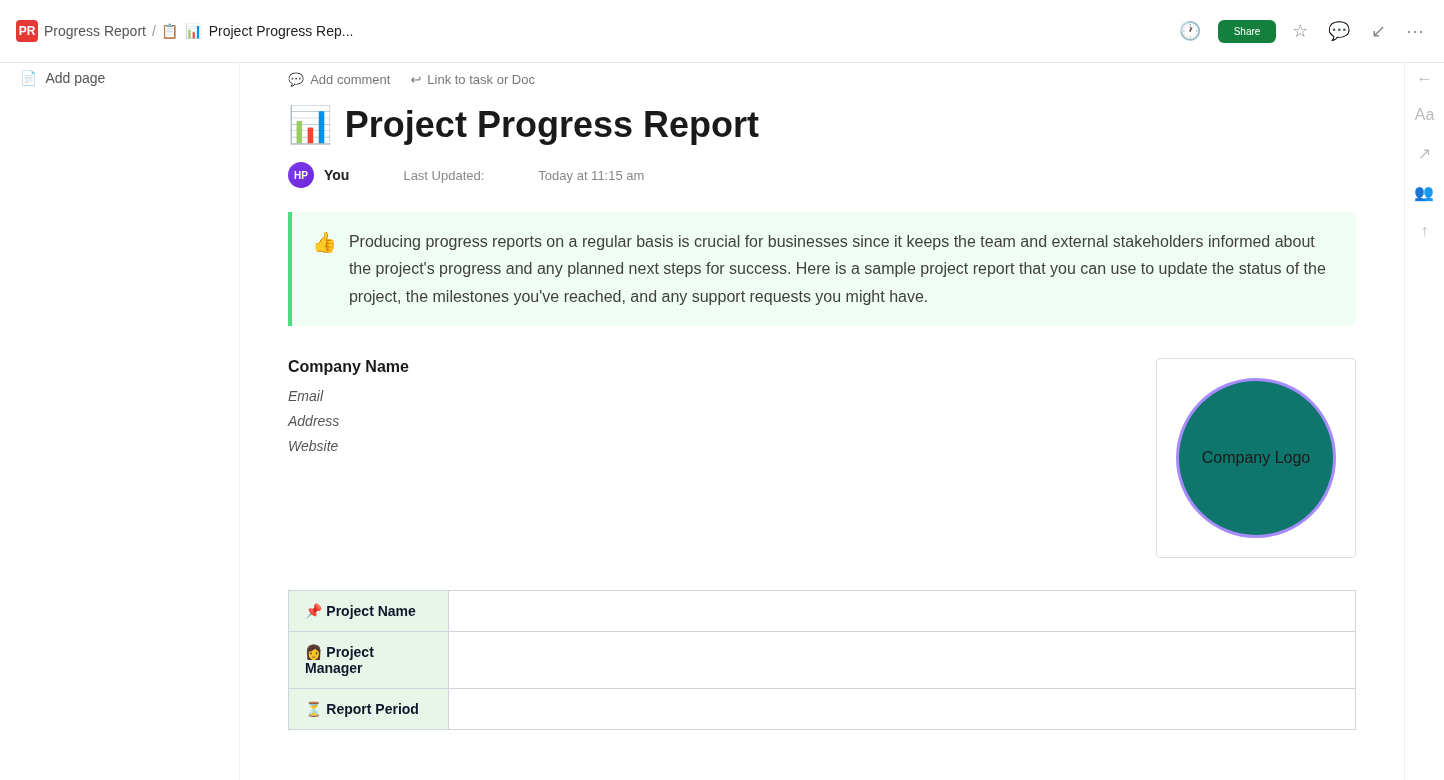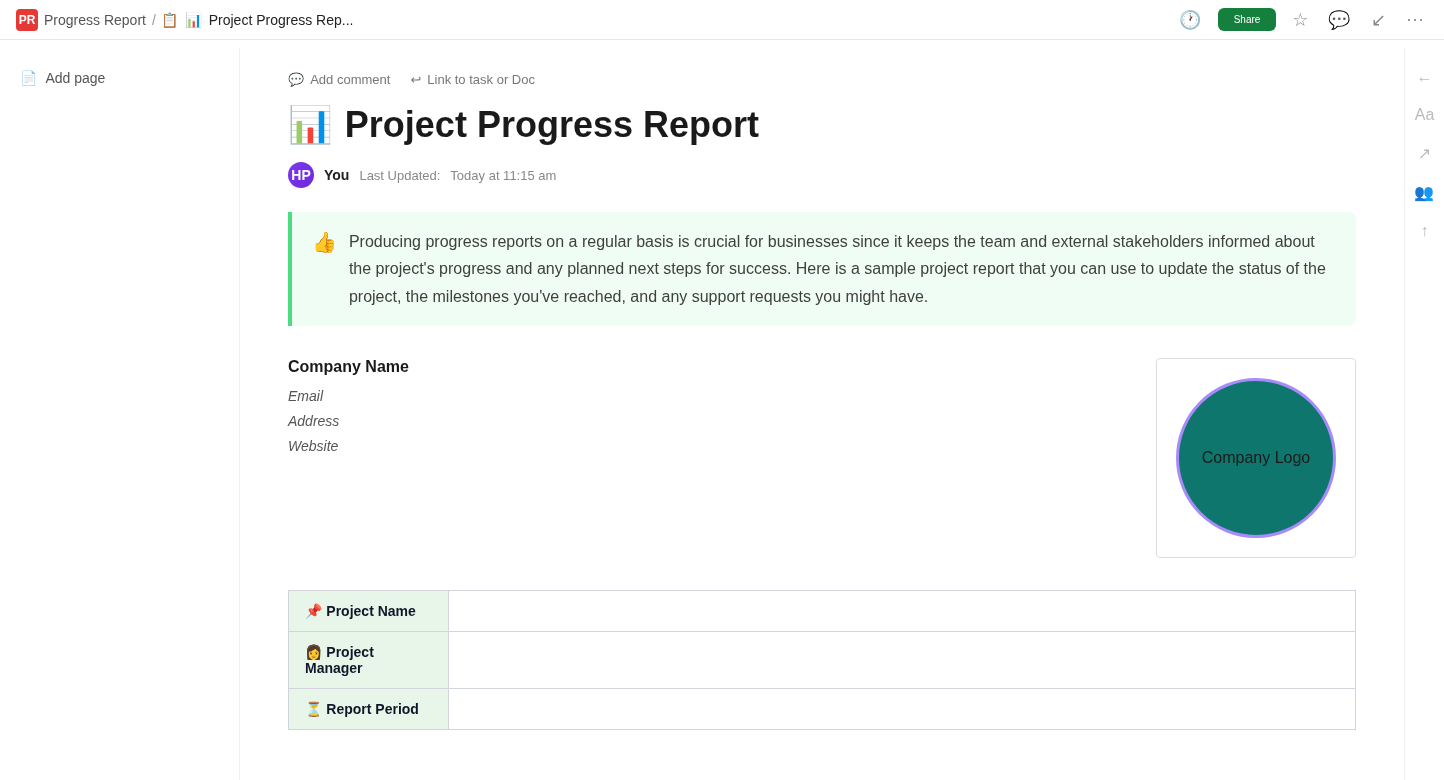--- a/index.html
+++ b/index.html
@@ -8,21 +8,21 @@
       background: #fff;
       color: #1a1a1a;
       height: 780px;
       overflow: hidden;
     }
 
     
     .topbar {
       display: flex;
       align-items: center;
-      height: 40px;
+      height: 63px;
       padding: 0 16px;
       border-bottom: 1px solid #e8e8e8;
       background: #fff;
       position: fixed;
       top: 0; left: 0; right: 0;
       z-index: 100;
     }
     .topbar-left {
       display: flex;
       align-items: center;
@@ -174,31 +174,32 @@
     }
     .avatar {
       width: 26px;
       height: 26px;
       border-radius: 50%;
       background: linear-gradient(135deg, #7c3aed, #6d28d9);
       display: flex;
       align-items: center;
       justify-content: center;
       color: white;
-      font-size: 14px;
+      font-size: 10px;
       font-weight: 600;
     }
     .meta-author {
       font-size: 14px;
       font-weight: 600;
       color: #222;
     }
     .meta-updated {
       font-size: 13px;
       color: #888;
+      margin-left: 44px;
     }
 
     
     .quote-block {
       border-left: 4px solid #4ade80;
       background: #f0fdf4;
       padding: 16px 20px;
       border-radius: 0 8px 8px 0;
       margin-bottom: 32px;
       display: flex;

